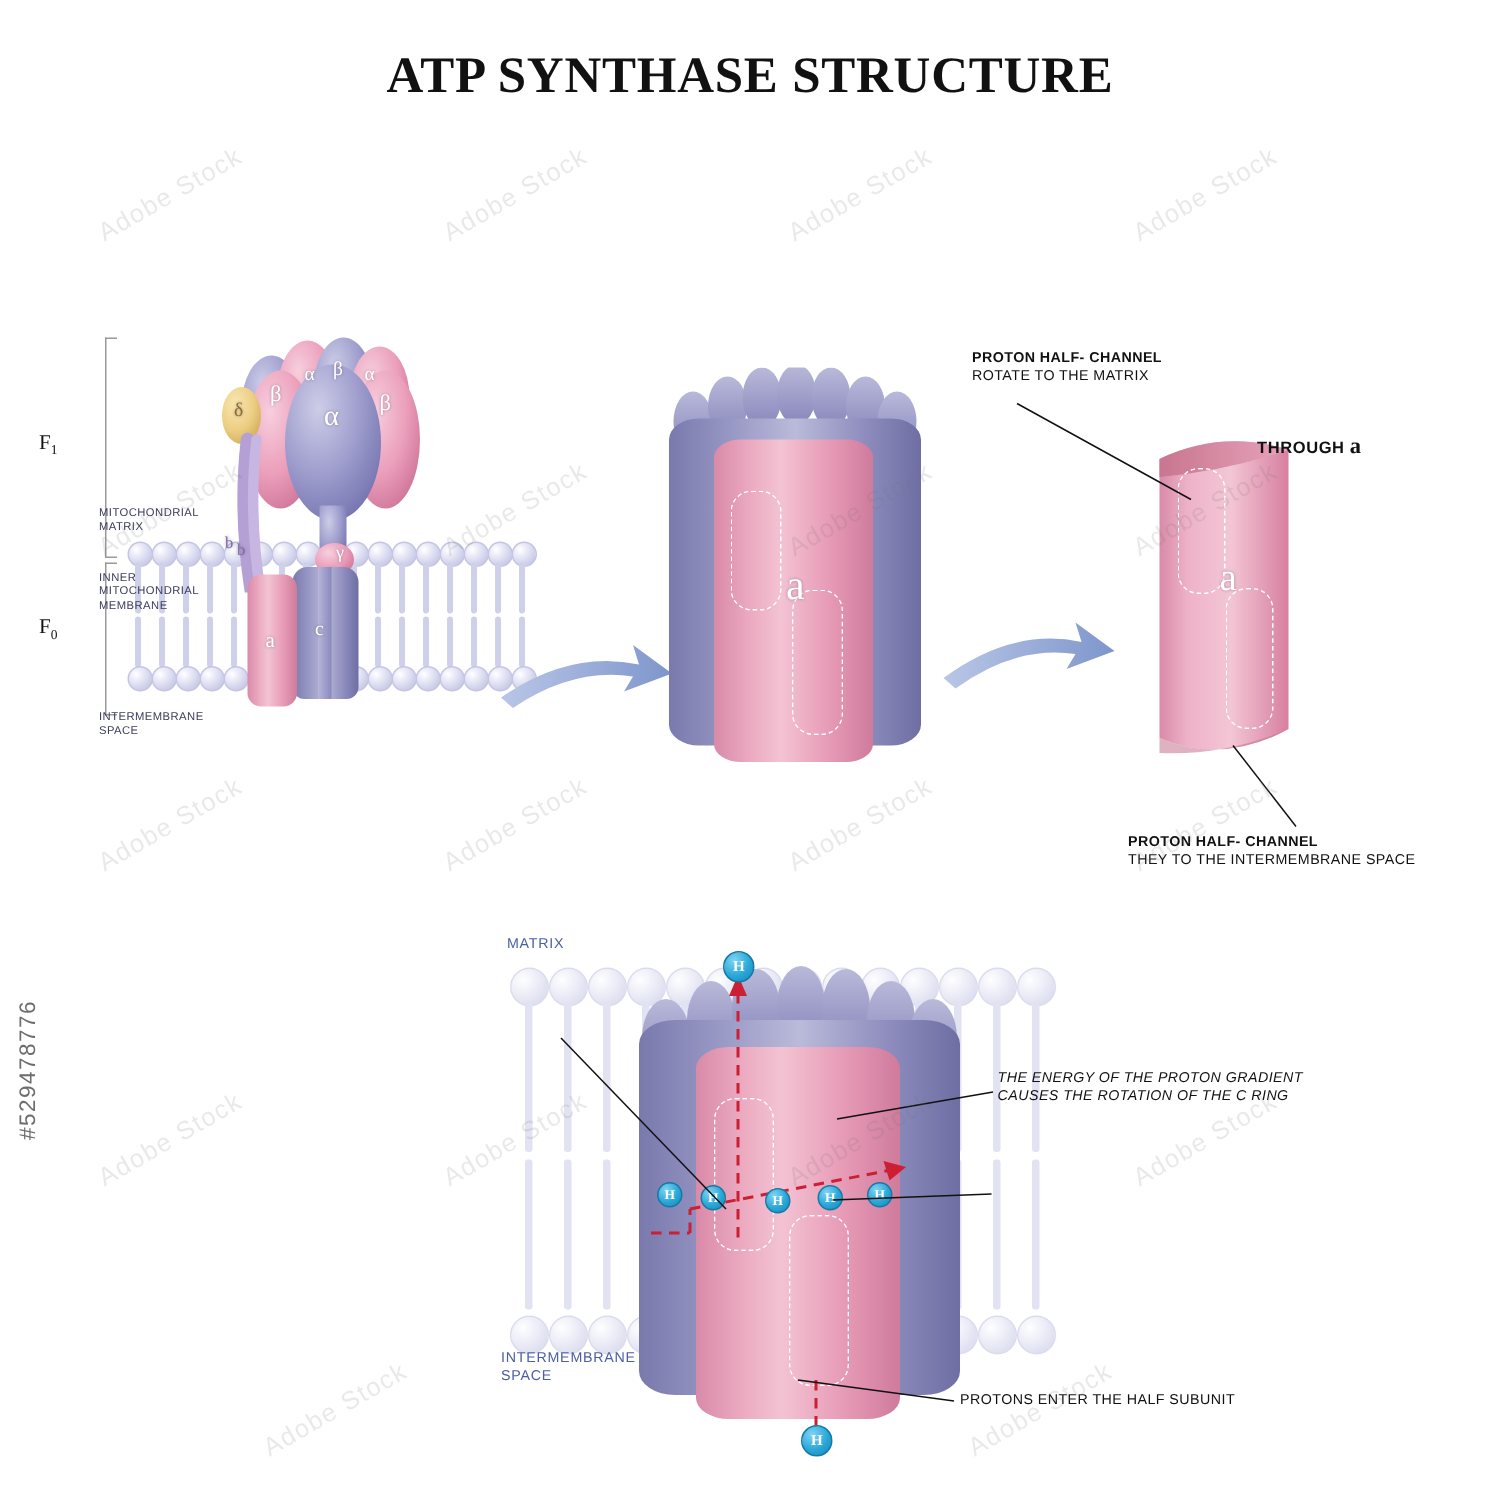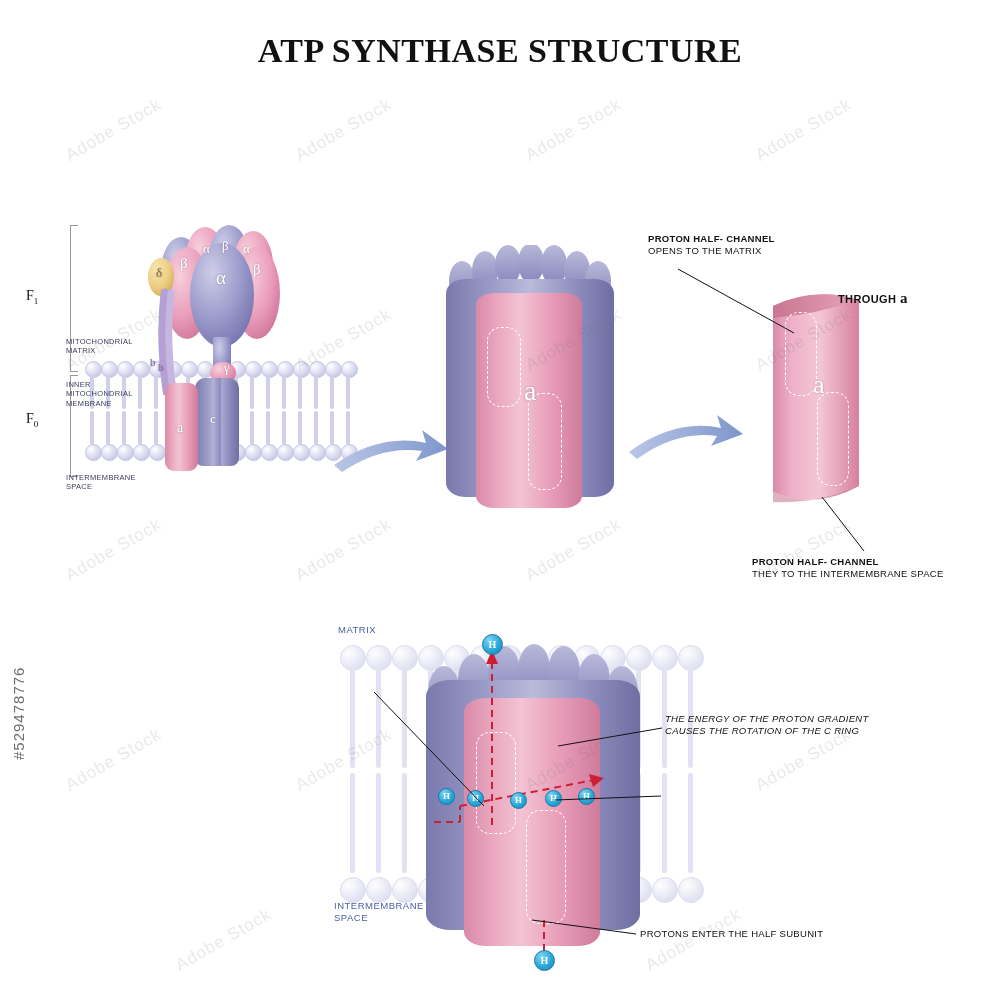--- a/index.html
+++ b/index.html
@@ -384,21 +384,21 @@
     <div class="greek" style="left:58px; top:90px; font-size:26px;">a</div>
   </div>
 
   <div class="abs lbl-mid" style="left:838px; top:288px; font-weight:bold;">
     <span>THROUGH</span>
     <span class="serif-i" style="font-size:15px;">a</span>
   </div>
 
   <div class="abs lbl-small" style="left:648px; top:233px; width:200px;">
     <b>PROTON HALF- CHANNEL</b><br>
-    <span>OPENS TO THE MATRIX</span>
+    <span>ROTATE TO THE MATRIX</span>
   </div>
   <svg class="abs" width="130" height="75" style="left:676px; top:265px;">
     <path d="M2 4 L118 68" stroke="#111" stroke-width="1" fill="none"></path>
   </svg>
 
   <div class="abs lbl-small" style="left:752px; top:556px; width:230px;">
     <b>PROTON HALF- CHANNEL</b><br>
     <span>THEY TO THE INTERMEMBRANE SPACE</span>
   </div>
   <svg class="abs" width="70" height="60" style="left:818px; top:495px;">

